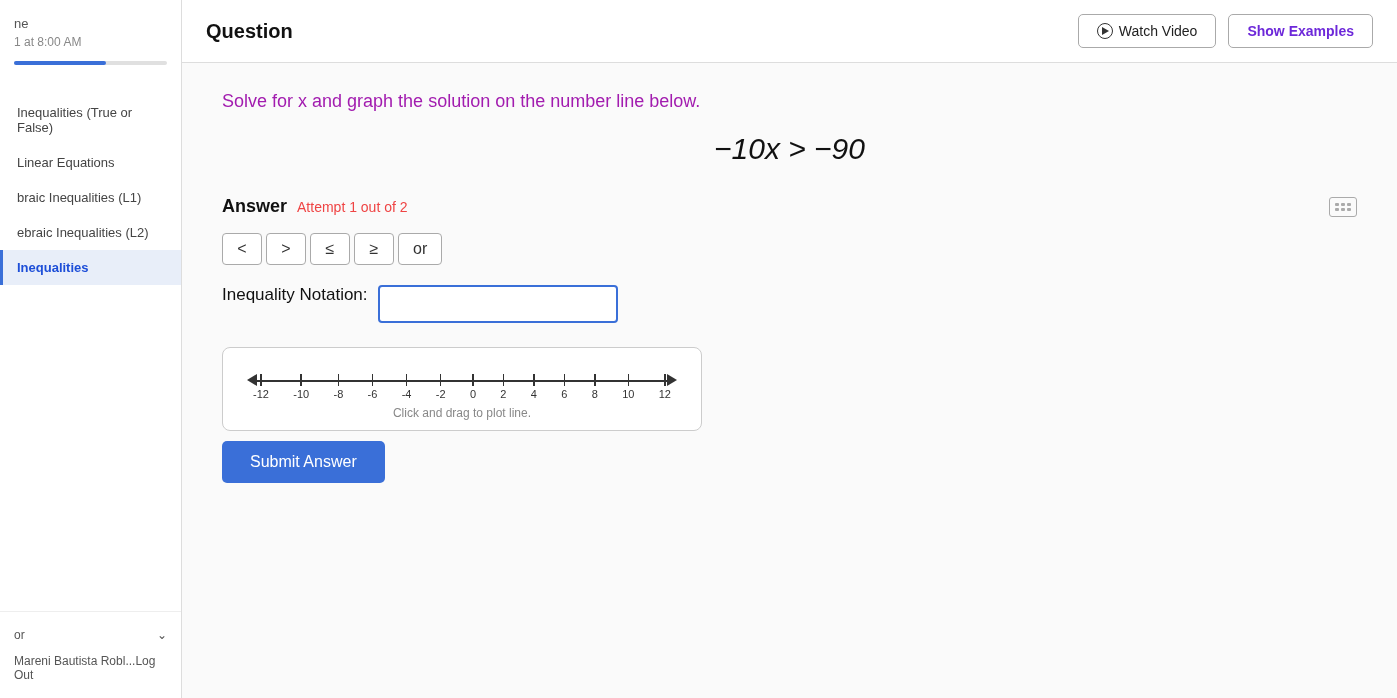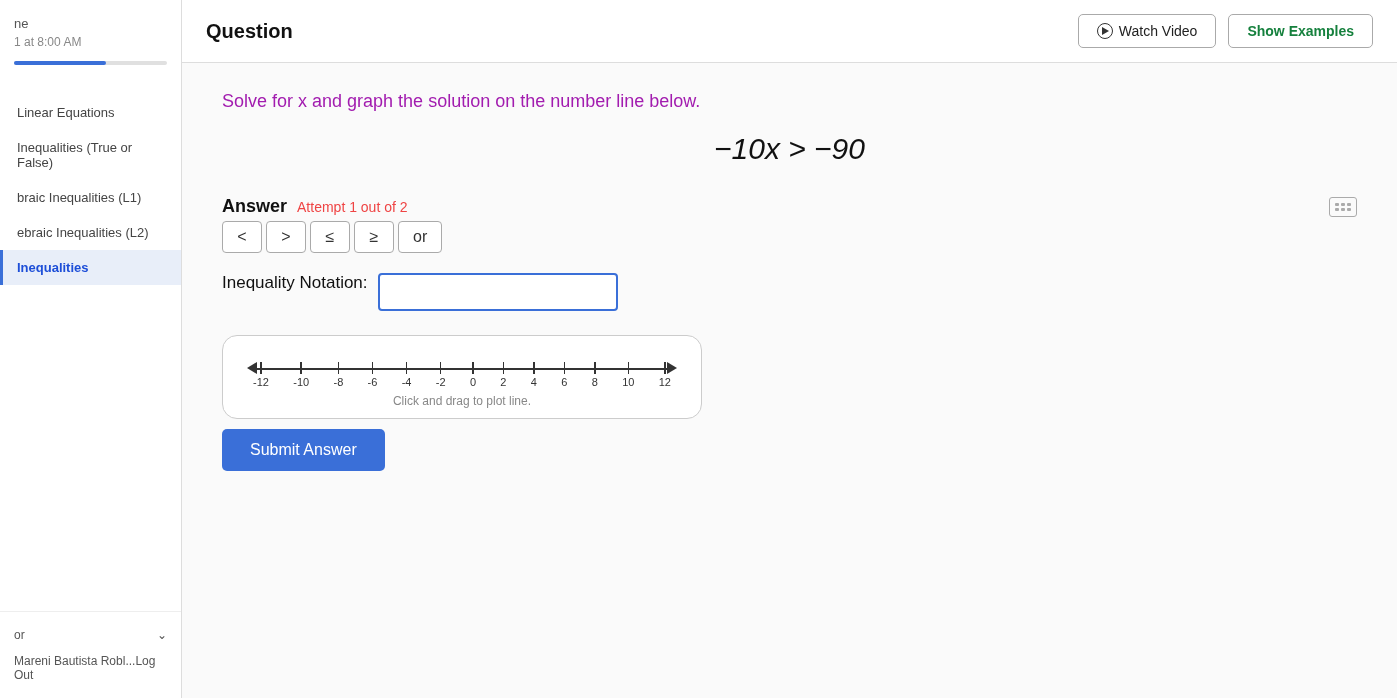--- a/index.html
+++ b/index.html
@@ -117,21 +117,21 @@
       color: #222;
       cursor: pointer;
     }
     .btn-show {
       border: 1.5px solid #aaa;
       background: #fff;
       padding: 8px 18px;
       border-radius: 5px;
       font-size: 14px;
       font-weight: bold;
-      color: #15803d;
+      color: #6d28d9;
       cursor: pointer;
     }
     .play-icon {
       width: 16px;
       height: 16px;
       border: 1.5px solid #333;
       border-radius: 50%;
       display: flex;
       align-items: center;
       justify-content: center;
@@ -164,21 +164,21 @@
       color: #111;
       margin: 10px 0 30px 0;
       font-style: italic;
     }
 
     
     .answer-header {
       display: flex;
       align-items: center;
       gap: 10px;
-      margin-bottom: 4px;
+      margin-bottom: 16px;
     }
     .answer-label {
       font-size: 18px;
       font-weight: bold;
       color: #111;
     }
     .attempt-label {
       font-size: 14px;
       color: #ef4444;
     }
@@ -248,21 +248,21 @@
     }
 
     
     .number-line-label {
       font-size: 17px;
       color: #111;
       margin-bottom: 10px;
     }
     .number-line-box {
       border: 1.5px solid #ccc;
-      border-radius: 15px;
+      border-radius: 8px;
       background: #fff;
       padding: 16px 20px 10px 20px;
       width: 480px;
       position: relative;
     }
     .number-line-container {
       position: relative;
       height: 36px;
       margin-bottom: 6px;
     }
@@ -340,22 +340,22 @@
 
 <div class="sidebar">
   <div class="sidebar-top">
     <div class="sidebar-title">ne</div>
     <div class="sidebar-subtitle">1 at 8:00 AM</div>
     <div class="sidebar-progress">
       <div class="sidebar-progress-bar"></div>
     </div>
   </div>
   <div>
+    <div class="sidebar-nav-item">Inequalities (True or False)</div>
     <div class="sidebar-nav-item">Linear Equations</div>
-    <div class="sidebar-nav-item">Inequalities (True or False)</div>
     <div class="sidebar-nav-item">braic Inequalities (L1)</div>
     <div class="sidebar-nav-item">ebraic Inequalities (L2)</div>
     <div class="sidebar-nav-item active">Inequalities</div>
   </div>
   <div class="sidebar-bottom">
     <div class="sidebar-bottom-item">
       <span>or</span>
       <span>⌄</span>
     </div>
     <div class="sidebar-logout">Mareni Bautista Robl...Log Out</div>

